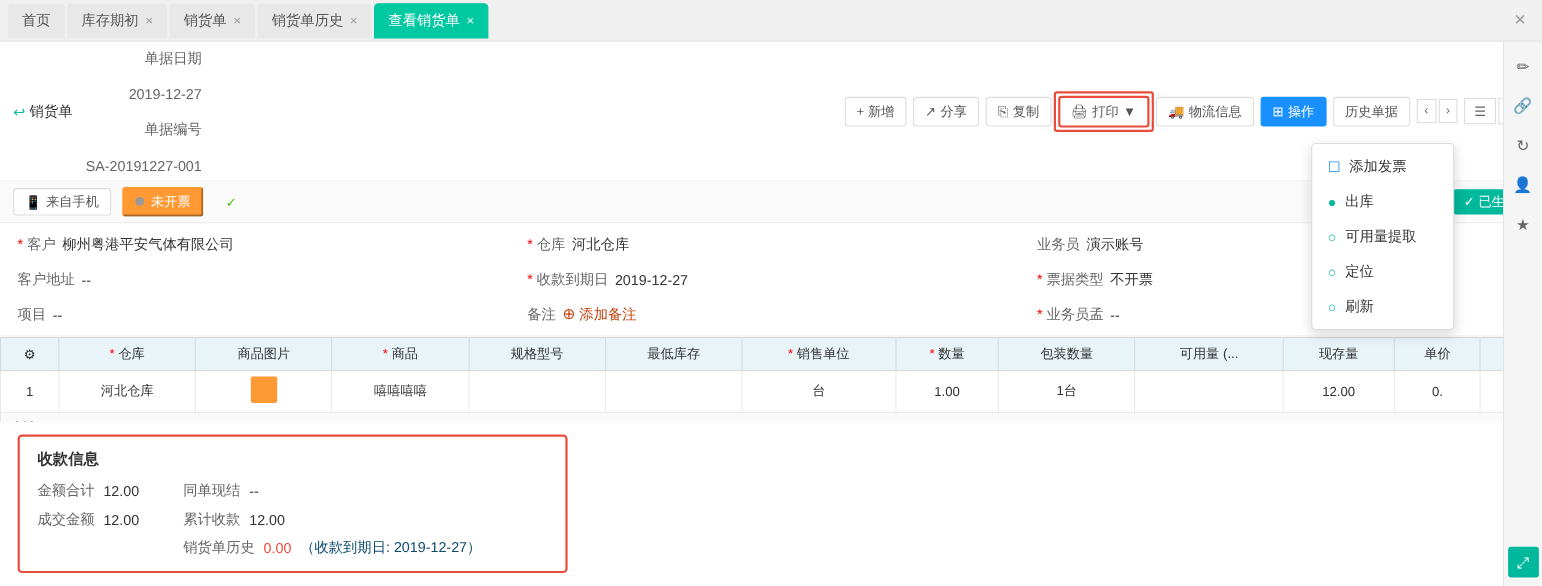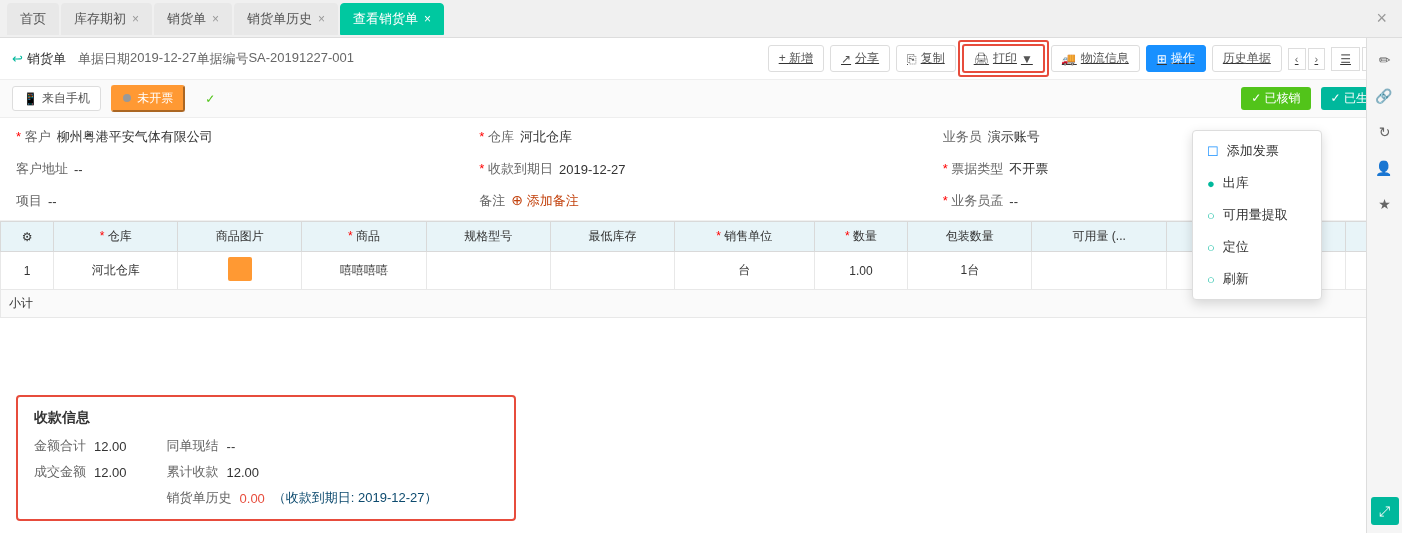--- a/index.html
+++ b/index.html
@@ -26,23 +26,23 @@
     
     .main { background: #fff; height: calc(533px - 38px); display: flex; flex-direction: column; position: relative; }
 
     
     .doc-toolbar {
       display: flex; align-items: center; padding: 6px 12px; border-bottom: 1px solid #eee;
       gap: 12px; background: #fff;
     }
     .doc-type-badge { display: flex; align-items: center; gap: 4px; font-size: 13px; color: #333; }
     .doc-type-badge .icon { color: #00b89c; }
-    .doc-meta { display: flex; align-items: flex-start; font-size: 13px; color: #666; }
+    .doc-meta { display: flex; align-items: flex-end; gap: 16px; font-size: 13px; color: #666; flex-direction: column; }
     .doc-meta span { display: flex; align-items: center; gap: 4px; }
-    .toolbar-actions { margin-left: auto; display: flex; align-items: center; gap: 6px; text-decoration: underline; }
+    .toolbar-actions { margin-left: auto; display: flex; align-items: center; gap: 6px; }
     .action-btn {
       display: flex; align-items: center; gap: 4px; padding: 4px 10px;
       border: 1px solid #ddd; border-radius: 3px; cursor: pointer; font-size: 12px;
       background: #fff; color: #555; white-space: nowrap;
     }
     .action-btn.highlight { border-color: #ff6b35; color: #ff6b35; }
     .nav-arrows { display: flex; gap: 2px; }
     .nav-arrow { padding: 4px 6px; border: 1px solid #ddd; cursor: pointer; background: #fff; font-size: 11px; color: #666; }
     .view-toggle { display: flex; gap: 2px; }
     .view-btn { padding: 4px 8px; border: 1px solid #ddd; cursor: pointer; background: #fff; font-size: 12px; color: #666; }

